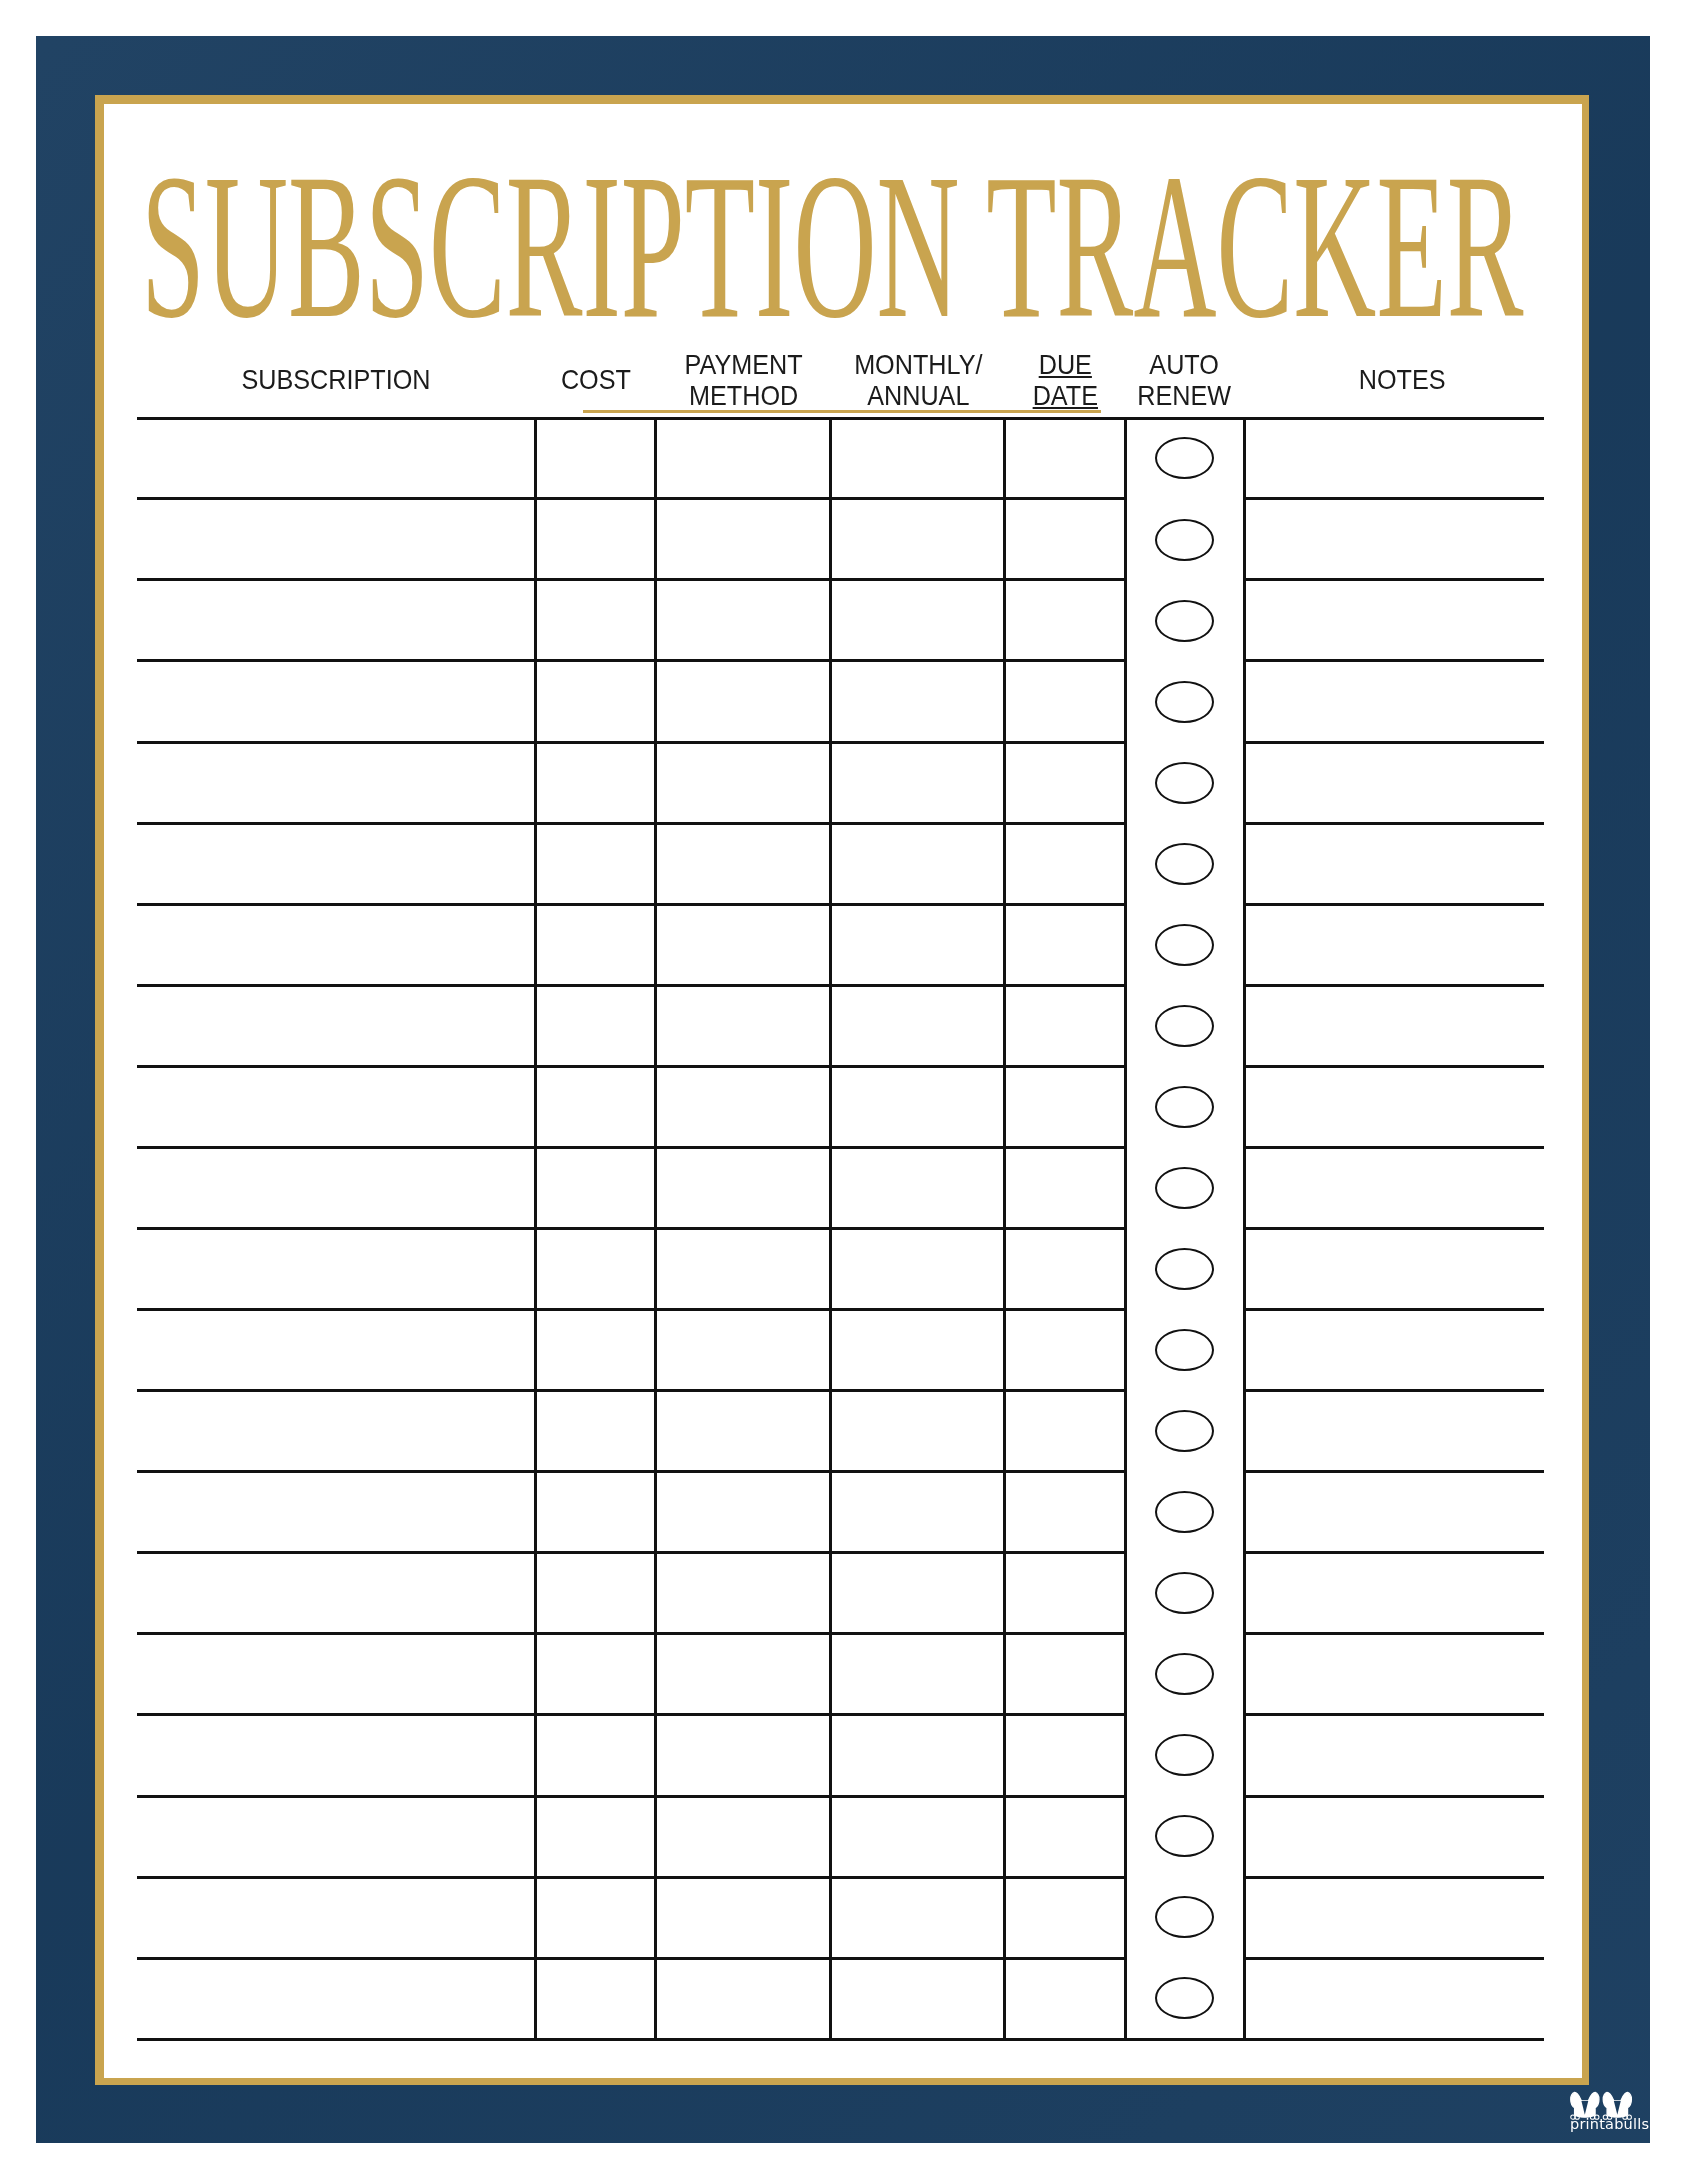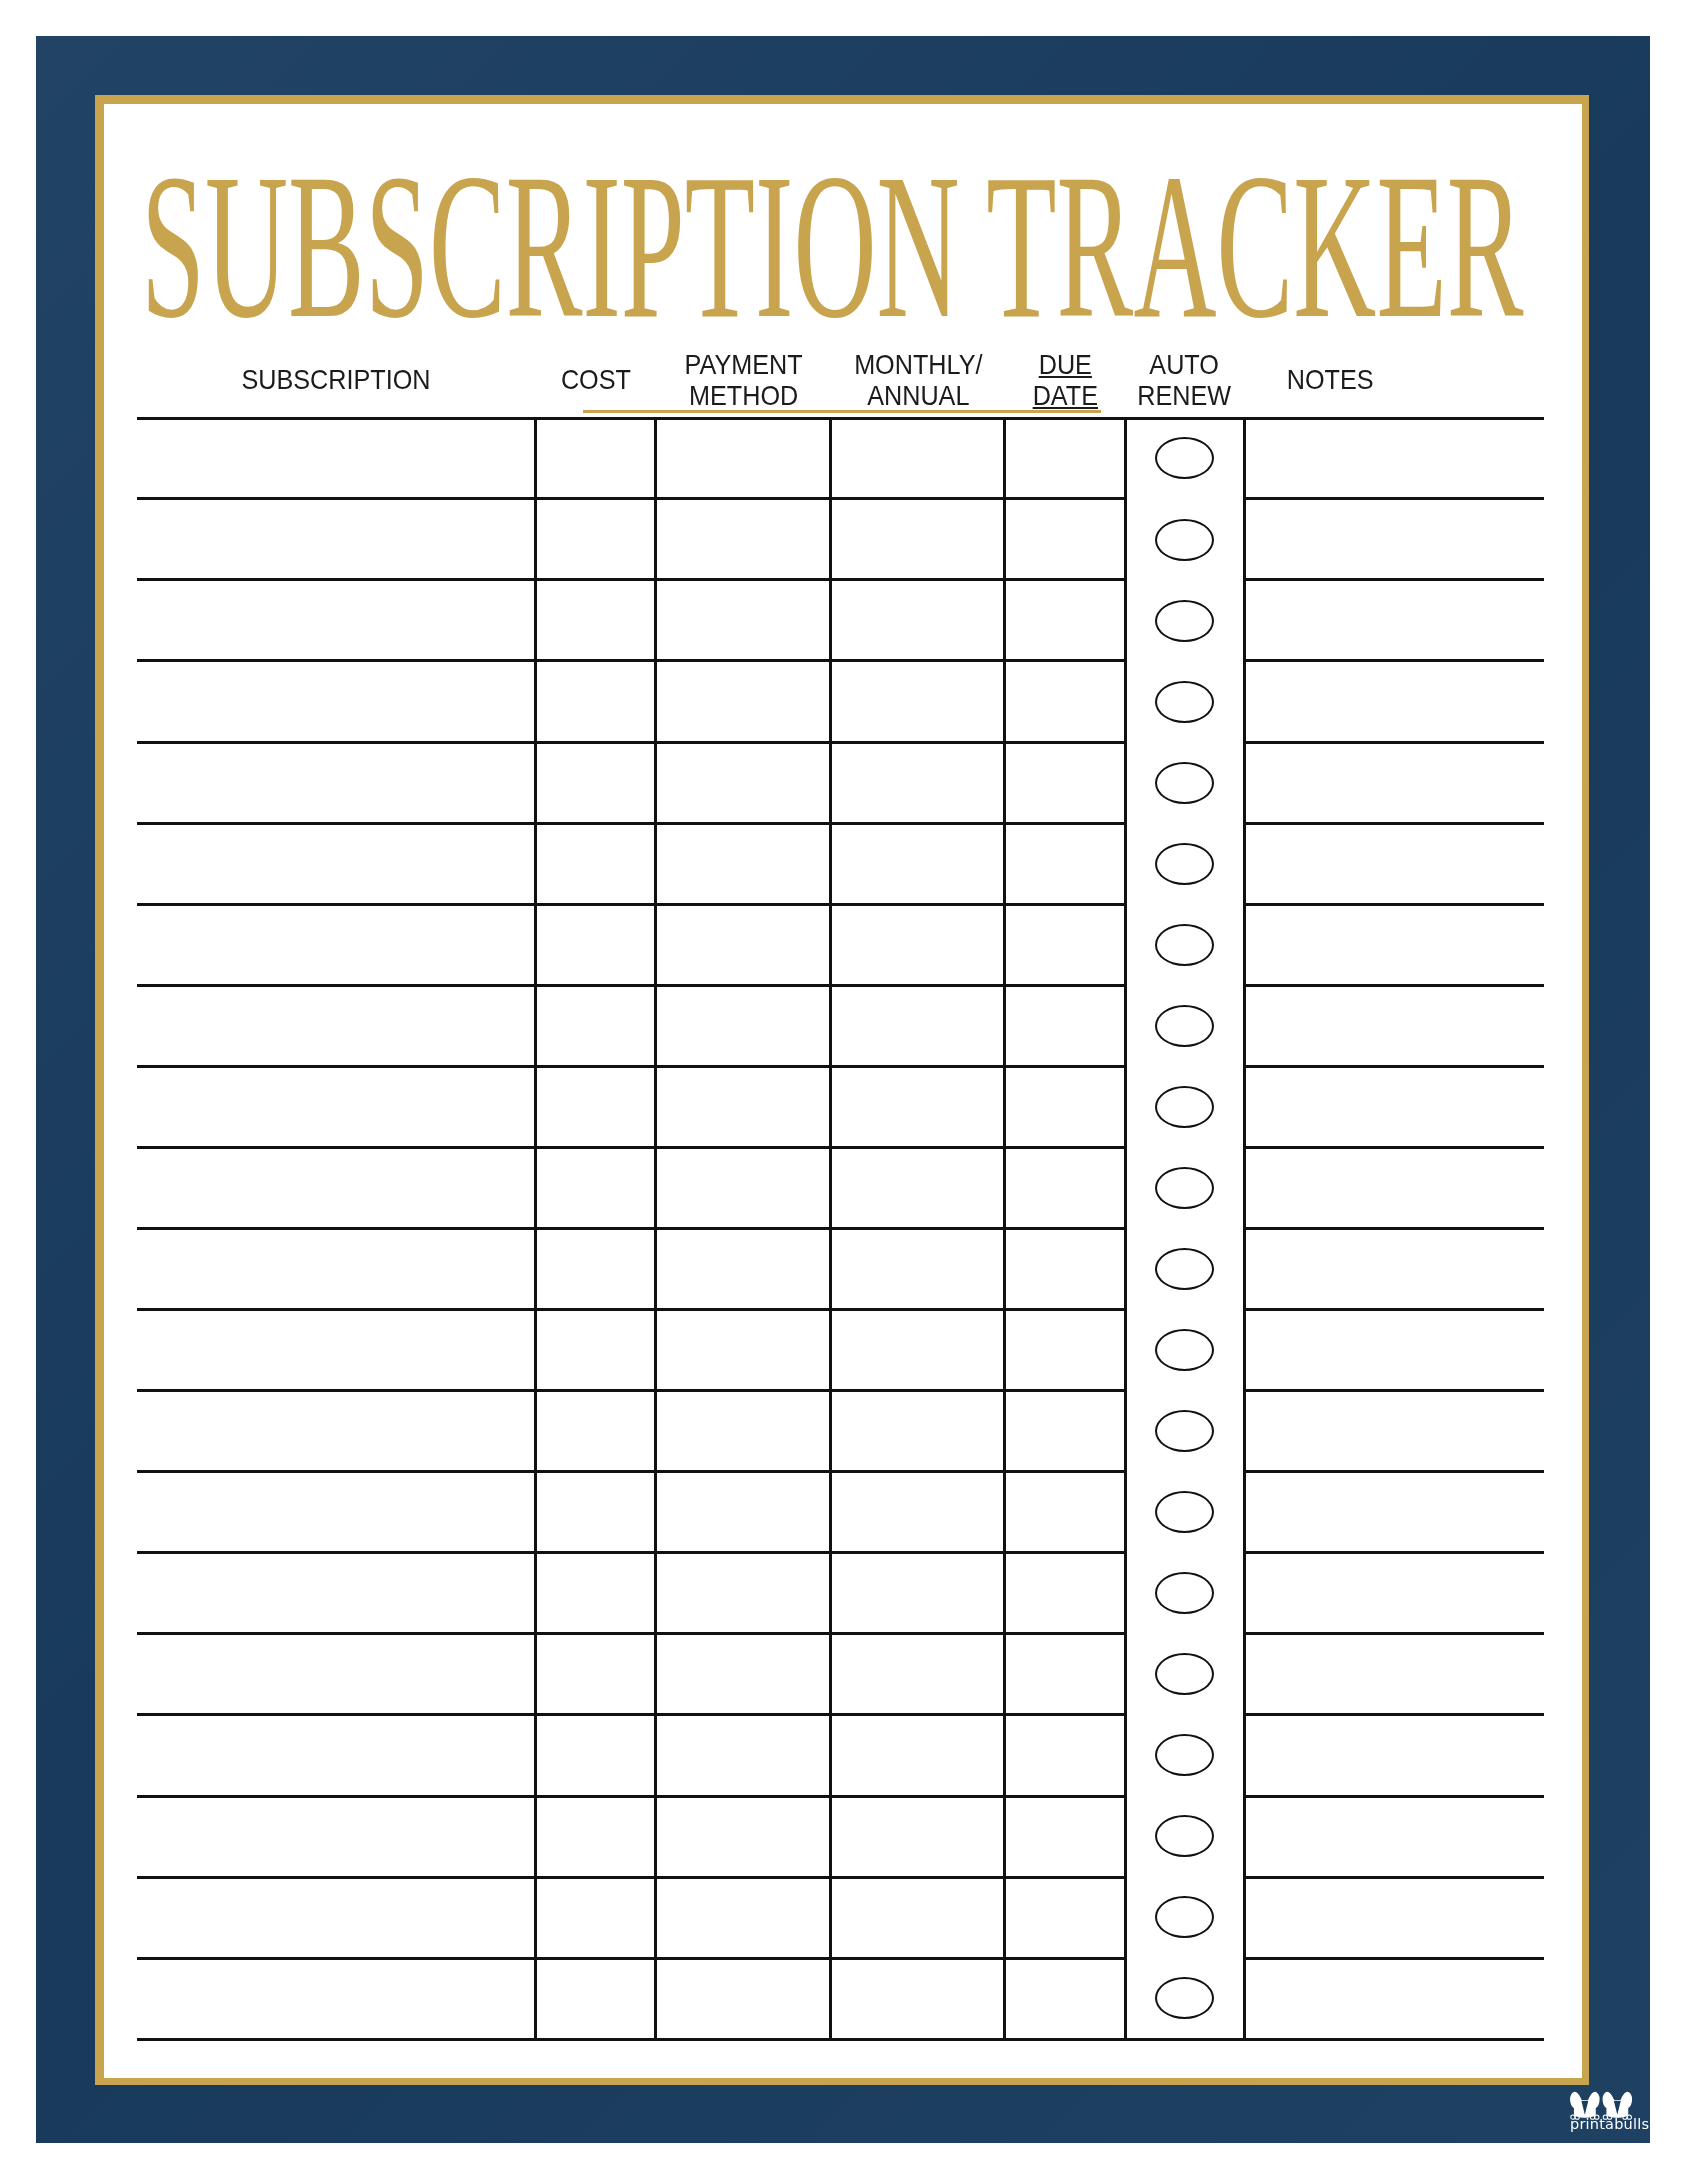--- a/index.html
+++ b/index.html
@@ -48,21 +48,21 @@
 ANNUAL</span>
     </div>
     <div class="hdr" style="left: 1005px; width: 120px; text-decoration: underline;">
       <span>DUE
 DATE</span>
     </div>
     <div class="hdr" style="left: 1125px; width: 119px;">
       <span>AUTO
 RENEW</span>
     </div>
-    <div class="hdr" style="left: 1180px; width: 300px;">
+    <div class="hdr" style="left: 1252px; width: 300px;">
       <span>NOTES</span>
     </div>
     <div class="hline" style="left: 137px; width: 1407px; top: 417px;"></div>
     <div class="hline" style="left: 137px; width: 988px; top: 497px;"></div>
     <div class="hline" style="left: 1244px; width: 300px; top: 497px;"></div>
     <div class="hline" style="left: 137px; width: 988px; top: 578px;"></div>
     <div class="hline" style="left: 1244px; width: 300px; top: 578px;"></div>
     <div class="hline" style="left: 137px; width: 988px; top: 659px;"></div>
     <div class="hline" style="left: 1244px; width: 300px; top: 659px;"></div>
     <div class="hline" style="left: 137px; width: 988px; top: 741px;"></div>

